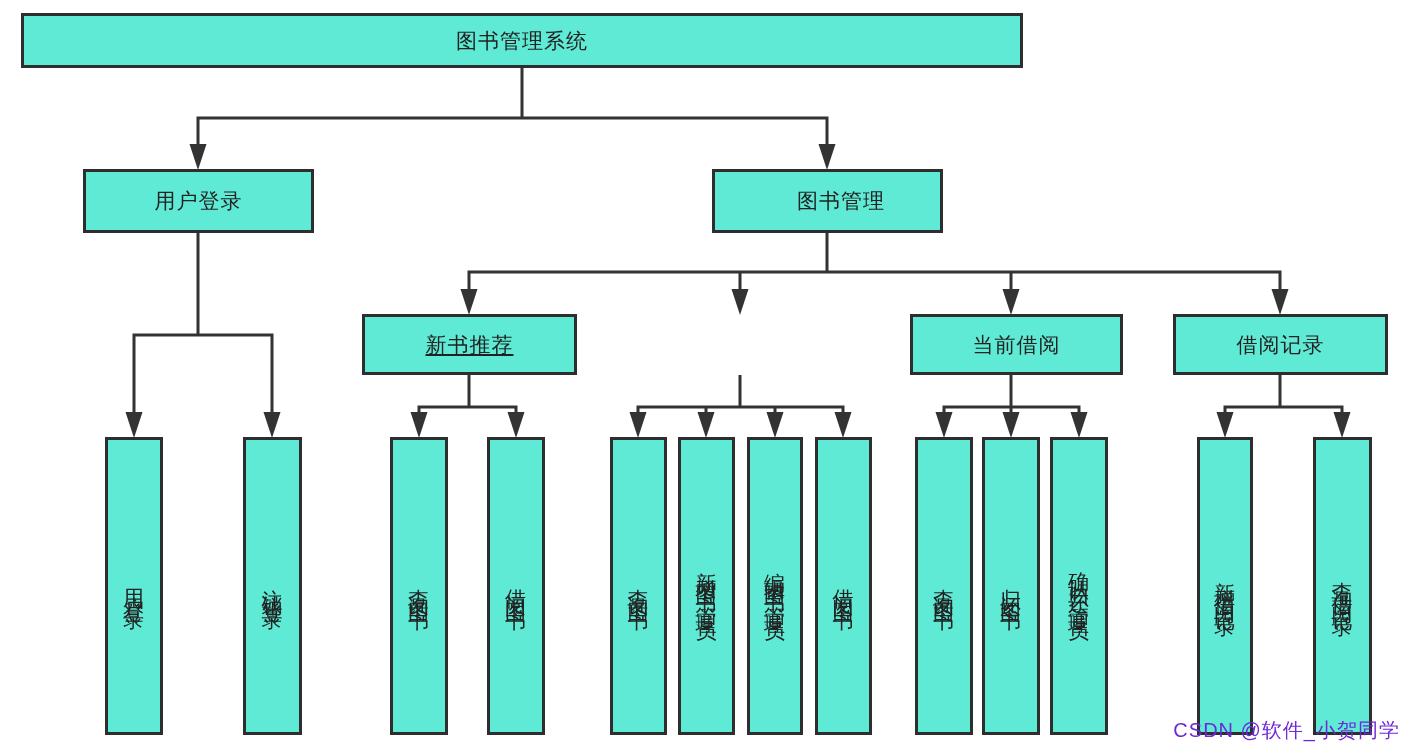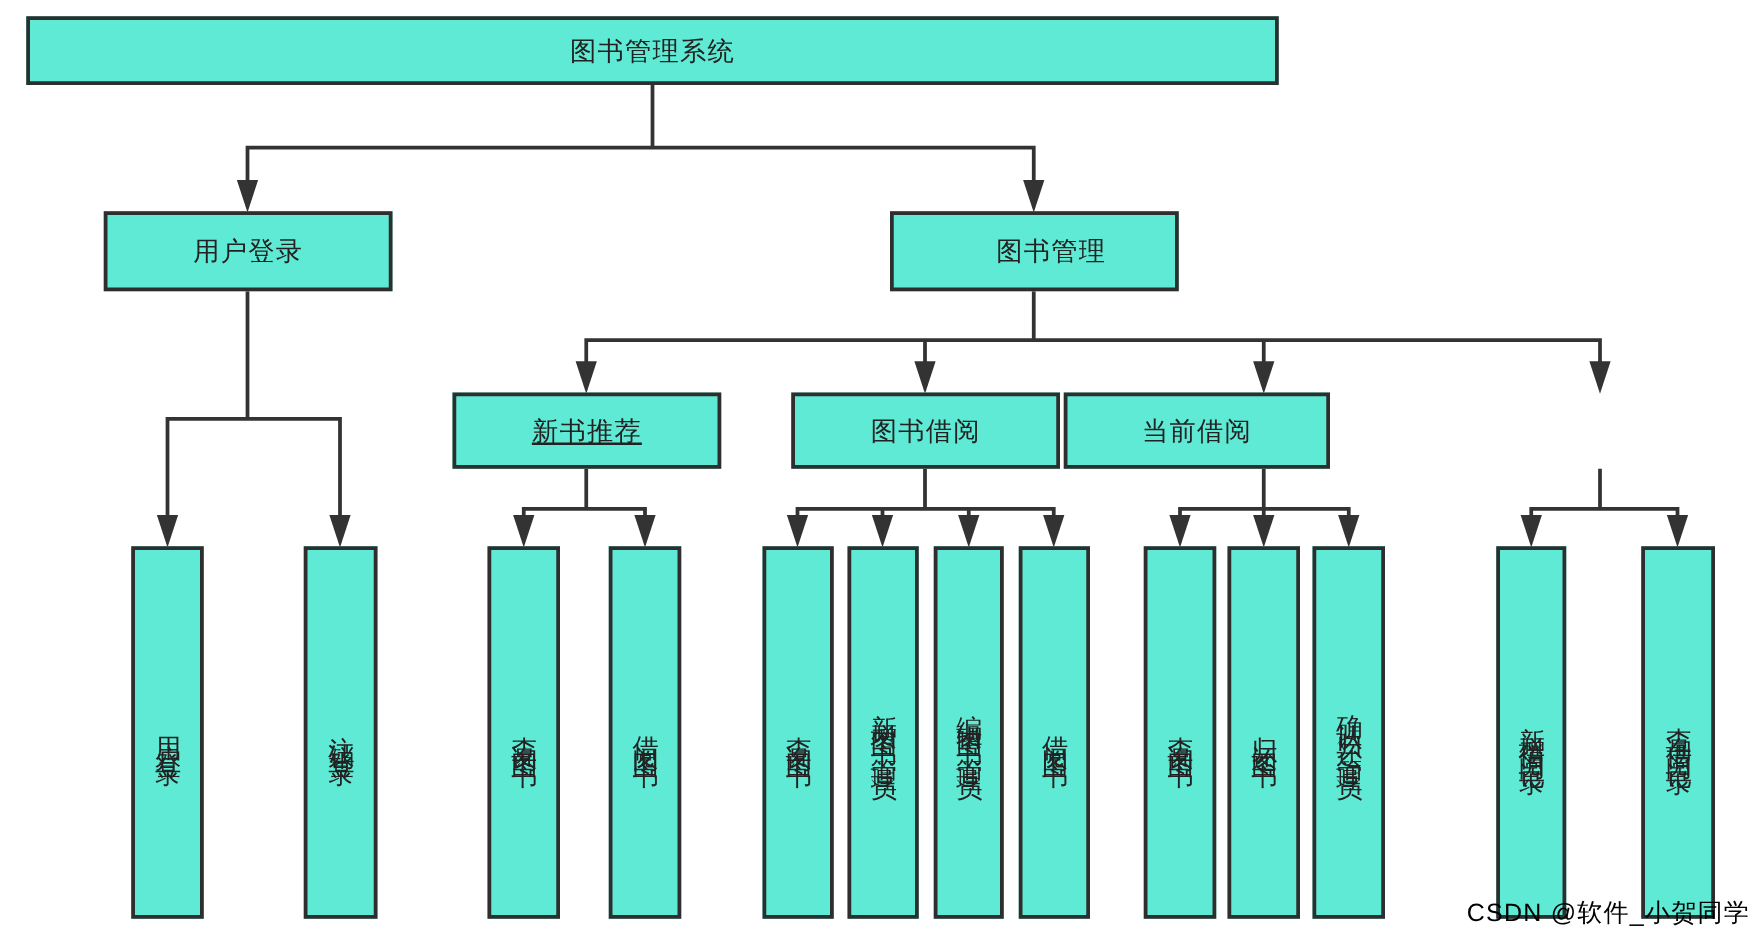--- a/index.html
+++ b/index.html
@@ -44,21 +44,21 @@
     letter-spacing: 7px;
     line-height: 1;
     white-space: nowrap;
   }
   .watermark {
     position: absolute;
     right: 5px;
     bottom: 3px;
     z-index: 3;
     font-size: 20px;
-    color: #000000;
+    color: #6d28d9;
     letter-spacing: 1px;
     white-space: nowrap;
   }
 </style>
 </head>
 <body>
 
 <div id="stage">
 
   <svg id="connectors" width="1405" height="747" viewBox="0 0 1405 747">
@@ -108,25 +108,25 @@
   <div class="box hbox" style="left:83px; top:169px; width:231px; height:64px;">
     <span>用户登录</span>
   </div>
   <div class="box hbox" style="left:712px; top:169px; width:231px; height:64px;padding-left:27px;">
     <span>图书管理</span>
   </div>
 
   <div class="box hbox" style="left:362px; top:314px; width:215px; height:61px;text-decoration:underline;">
     <span>新书推荐</span>
   </div>
-  <div class="box hbox" style="left:633px; top:314px; width:215px; height:61px;">
-    <span>图书借阅</span>
+  <div class="box hbox" style="left:910px; top:314px; width:213px; height:61px;">
+    <span>当前借阅</span>
   </div>
-  <div class="box hbox" style="left:851px; top:314px; width:213px; height:61px;">
-    <span>当前借阅</span>
+  <div class="box hbox" style="left:1173px; top:314px; width:215px; height:61px;">
+    <span>借阅记录</span>
   </div>
 
   <div class="box vbox" style="left:105px; top:437px; width:58px; height:298px;">
     <span class="vtext">用户登录</span>
   </div>
   <div class="box vbox" style="left:243px; top:437px; width:59px; height:298px;">
     <span class="vtext">注销登录</span>
   </div>
 
   <div class="box vbox" style="left:390px; top:437px; width:58px; height:298px;">

